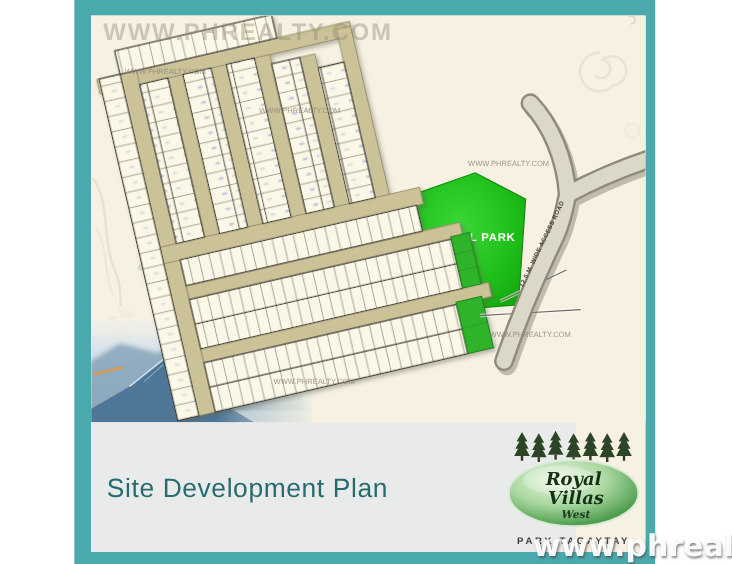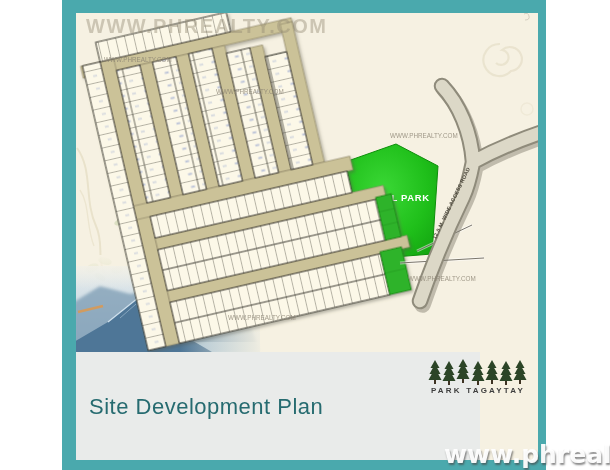--- a/index.html
+++ b/index.html
@@ -203,18 +203,35 @@
             <rect x="6" y="22" width="2" height="4" fill="#3e3323"></rect>
           </g>
           <use href="#tree" x="14" y="1"></use>
           <use href="#tree" x="28" y="-1"></use>
           <use href="#tree" x="43" y="1"></use>
           <use href="#tree" x="57" y="0"></use>
           <use href="#tree" x="71" y="1"></use>
           <use href="#tree" x="85" y="0"></use>
         </g>
       </svg>
+      <div class="oval-wrap">
+        <svg width="112" height="58" viewBox="0 0 112 58">
+          <defs>
+            <radialGradient id="ovalGrad" cx="38%" cy="30%" r="85%">
+              <stop offset="0%" stop-color="#eef8e6"></stop>
+              <stop offset="45%" stop-color="#a8d79f"></stop>
+              <stop offset="78%" stop-color="#57a355"></stop>
+              <stop offset="100%" stop-color="#2e7f36"></stop>
+            </radialGradient>
+          </defs>
+          <ellipse cx="56" cy="29" rx="54" ry="27.5" fill="url(#ovalGrad)" stroke="#d9ead6" stroke-width="1.6"></ellipse>
+          <ellipse cx="44" cy="18" rx="30" ry="12" fill="#ffffff" opacity="0.25"></ellipse>
+          <text x="56" y="22" text-anchor="middle" font-size="15" font-style="italic" font-weight="bold" font-family="DejaVu Serif,serif" fill="#173119">Royal</text>
+          <text x="58" y="38" text-anchor="middle" font-size="15" font-style="italic" font-weight="bold" font-family="DejaVu Serif,serif" fill="#173119">Villas</text>
+          <text x="58" y="50" text-anchor="middle" font-size="9" font-style="italic" font-weight="bold" font-family="DejaVu Serif,serif" fill="#1c3a20">West</text>
+        </svg>
+      </div>
       <div class="logo-subtitle">PARK TAGAYTAY</div>
     </div>
   </div>
 </div>
 
 <div class="corner-watermark">www.phrealty.com</div>
 
 </body></html>

